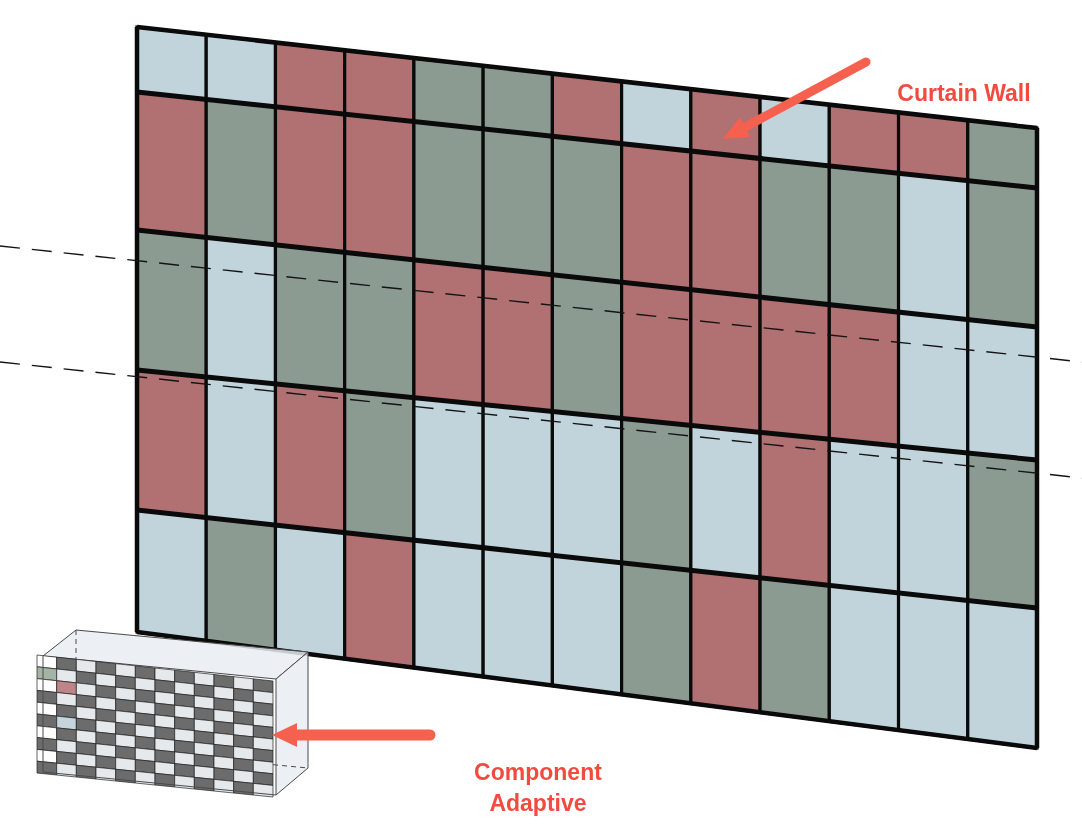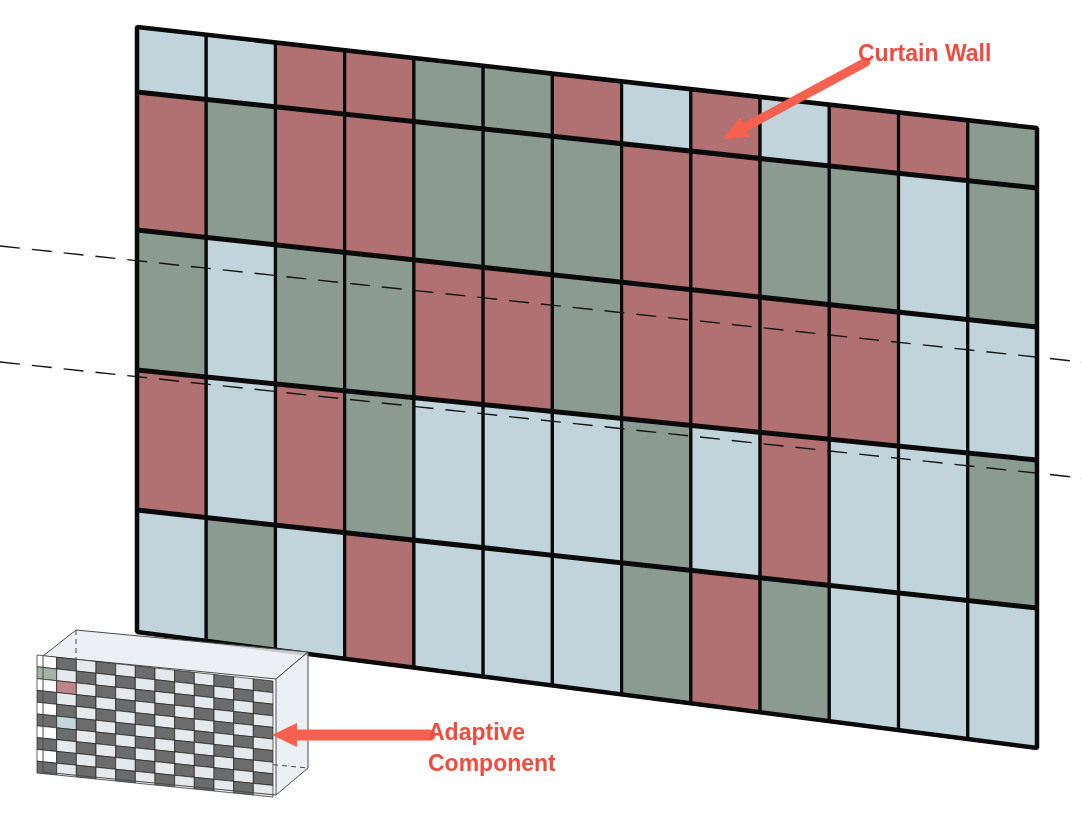--- a/index.html
+++ b/index.html
@@ -3,21 +3,21 @@
 <meta charset="utf-8">
 <style>
   html,body{margin:0;padding:0;background:#fff;}
   #canvas{
     position:relative;width:1082px;height:835px;background:#ffffff;
     overflow:hidden;font-family:"Liberation Sans", sans-serif;
   }
   #scene{position:absolute;left:0;top:0;}
   .annot{
     position:absolute;font-weight:bold;font-size:23px;line-height:31px;
-    letter-spacing:0px;white-space:nowrap;
+    text-align:center;letter-spacing:0px;white-space:nowrap;margin-top:40px;
   }
   #curtain-wall-label{left:858px;top:38px;width:212px;}
   #adaptive-label{left:428px;top:717px;width:220px;}
 </style>
 </head>
 <body>
 
 <div id="canvas">
   <svg id="scene" width="1082" height="835" viewBox="0 0 1082 835" xmlns="http://www.w3.org/2000/svg">
       <polygon points="137,27 206.23076923076923,34.76923076923077 206.23076923076923,99.38461538461539 137,92" fill="#C2D4DB" stroke="#0a0a0a" stroke-width="3.2"></polygon>
@@ -224,16 +224,16 @@
       <line x1="43" y1="772" x2="276" y2="795" stroke="#4a4a4a" stroke-width="1"></line>
       <line x1="866" y1="62" x2="745.0117774980544" y2="127.14750442412456" stroke="#F6604E" stroke-width="9" stroke-linecap="round"></line>
       <polygon points="723,139 739.7966794446692,117.46232232498063 750.2268755514395,136.83268652326848" fill="#F6604E"></polygon>
       <line x1="430" y1="735" x2="297" y2="735" stroke="#F6604E" stroke-width="11" stroke-linecap="round"></line>
       <polygon points="272,735 297,723 297,747" fill="#F6604E"></polygon>
     </svg>
 
   <div class="annot" id="curtain-wall-label" style="color: rgb(241, 75, 64);">Curtain Wall</div>
 
   <div class="annot" id="adaptive-label" style="color: rgb(241, 75, 64);">
+    <div>Component</div>
     <div>Adaptive</div>
-    <div>Component</div>
   </div>
 </div>
 
 </body></html>

